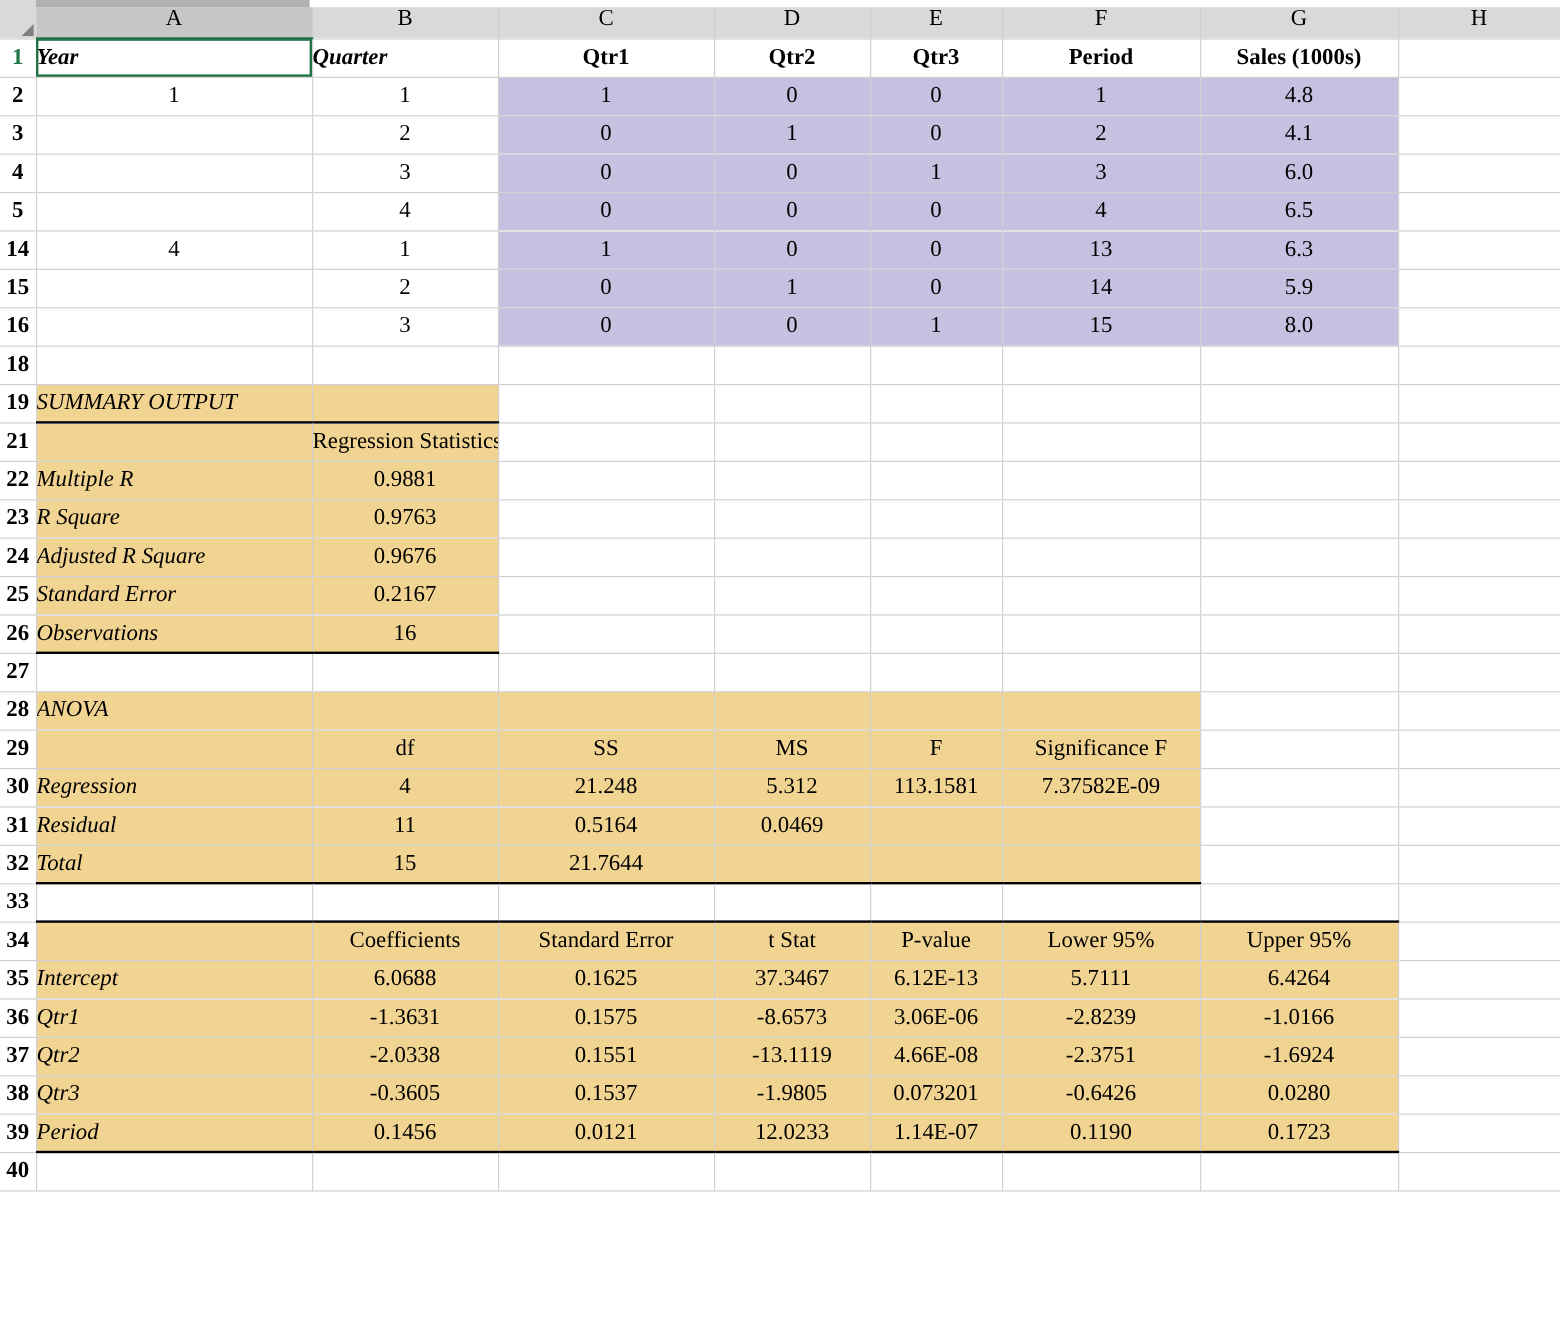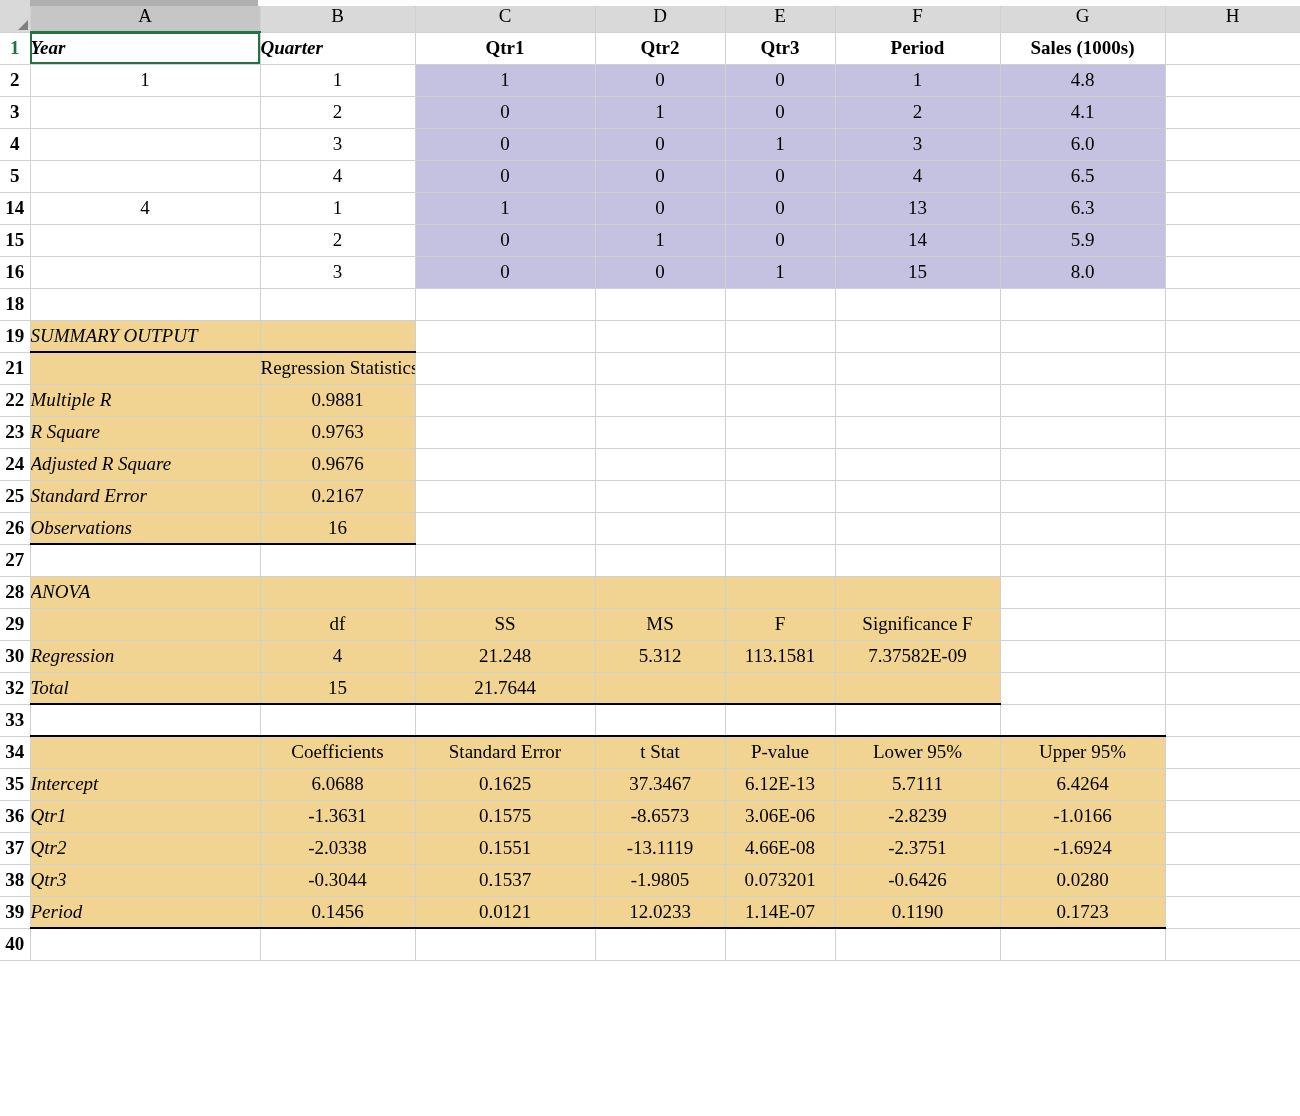--- a/index.html
+++ b/index.html
@@ -351,20 +351,31 @@
           <td class="cell l tan">Regression</td>
           <td class="cell r tan">4</td>
           <td class="cell r tan">21.248</td>
           <td class="cell r tan">5.312</td>
           <td class="cell r tan">113.1581</td>
           <td class="cell r tan">7.37582E-09</td>
           <td class="cell c"></td>
           <td class="cell c"></td>
         </tr>
         <tr>
+          <td class="rowhead">31</td>
+          <td class="cell l tan">Residual</td>
+          <td class="cell r tan">11</td>
+          <td class="cell r tan">0.5164</td>
+          <td class="cell r tan">0.0469</td>
+          <td class="cell r tan"></td>
+          <td class="cell r tan"></td>
+          <td class="cell c"></td>
+          <td class="cell c"></td>
+        </tr>
+        <tr>
           <td class="rowhead">32</td>
           <td class="cell l tan bb">Total</td>
           <td class="cell r tan bb">15</td>
           <td class="cell r tan bb">21.7644</td>
           <td class="cell r tan bb"></td>
           <td class="cell r tan bb"></td>
           <td class="cell r tan bb"></td>
           <td class="cell c"></td>
           <td class="cell c"></td>
         </tr>
@@ -419,21 +430,21 @@
           <td class="cell r tan">0.1551</td>
           <td class="cell r tan">-13.1119</td>
           <td class="cell r tan">4.66E-08</td>
           <td class="cell r tan">-2.3751</td>
           <td class="cell r tan">-1.6924</td>
           <td class="cell c"></td>
         </tr>
         <tr>
           <td class="rowhead">38</td>
           <td class="cell l tan">Qtr3</td>
-          <td class="cell r tan">-0.3044</td>
+          <td class="cell r tan">-0.3605</td>
           <td class="cell r tan">0.1537</td>
           <td class="cell r tan">-1.9805</td>
           <td class="cell r tan">0.073201</td>
           <td class="cell r tan">-0.6426</td>
           <td class="cell r tan">0.0280</td>
           <td class="cell c"></td>
         </tr>
         <tr>
           <td class="rowhead">39</td>
           <td class="cell l tan bb">Period</td>

